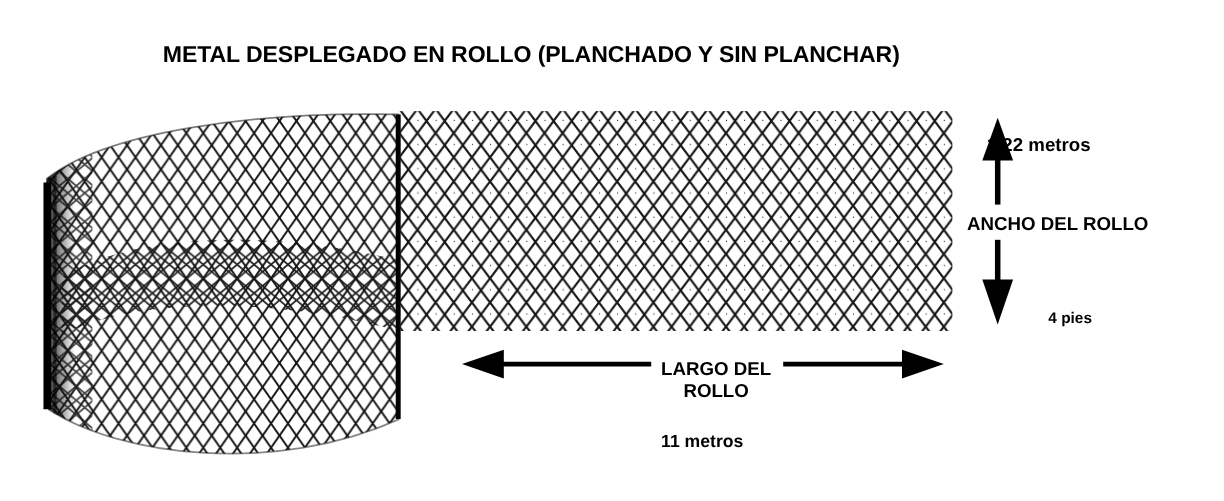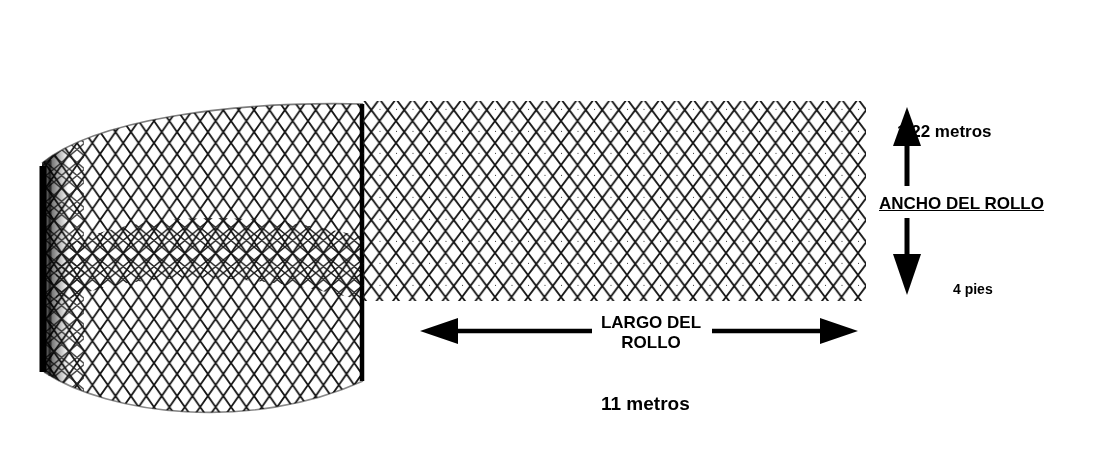--- a/index.html
+++ b/index.html
@@ -40,38 +40,37 @@
   }
   #width-metric-label {
     left: 897px;
     top: 122px;
     font-size: 17px;
   }
   #width-name-label {
     left: 879px;
     top: 194px;
     font-size: 17px;
-    text-decoration: underline;
   }
   #width-imperial-label {
     left: 953px;
     top: 281px;
     font-size: 14px;
   }
   #length-name-label {
     left: 596px;
-    top: 313px;
+    top: 326px;
     font-size: 17px;
     text-align: center;
     width: 110px;
   }
   #length-metric-label {
     left: 601px;
     top: 393px;
-    font-size: 19px;
+    font-size: 16px;
   }
 </style>
 </head>
 <body>
 
 <div id="diagram-root">
 
   <svg id="diagram-svg" viewBox="0 0 1113 455" xmlns="http://www.w3.org/2000/svg">
     <defs>
 
@@ -155,20 +154,21 @@
     </g>
 
     <g>
       <line x1="452" y1="331" x2="592" y2="331" stroke="#000000" stroke-width="4.5"></line>
       <polygon points="420,331 458,318 458,344"></polygon>
       <line x1="712" y1="331" x2="826" y2="331" stroke="#000000" stroke-width="4.5"></line>
       <polygon points="858,331 820,318 820,344"></polygon>
     </g>
   </svg>
 
+  <div class="label" id="title-label">METAL DESPLEGADO EN ROLLO (PLANCHADO Y SIN PLANCHAR)</div>
 
   <div class="label" id="width-metric-label">1.22 metros</div>
 
   <div class="label" id="width-name-label">ANCHO DEL ROLLO</div>
 
   <div class="label" id="width-imperial-label">4 pies</div>
 
   <div class="label" id="length-name-label">LARGO DEL
 ROLLO</div>
 

